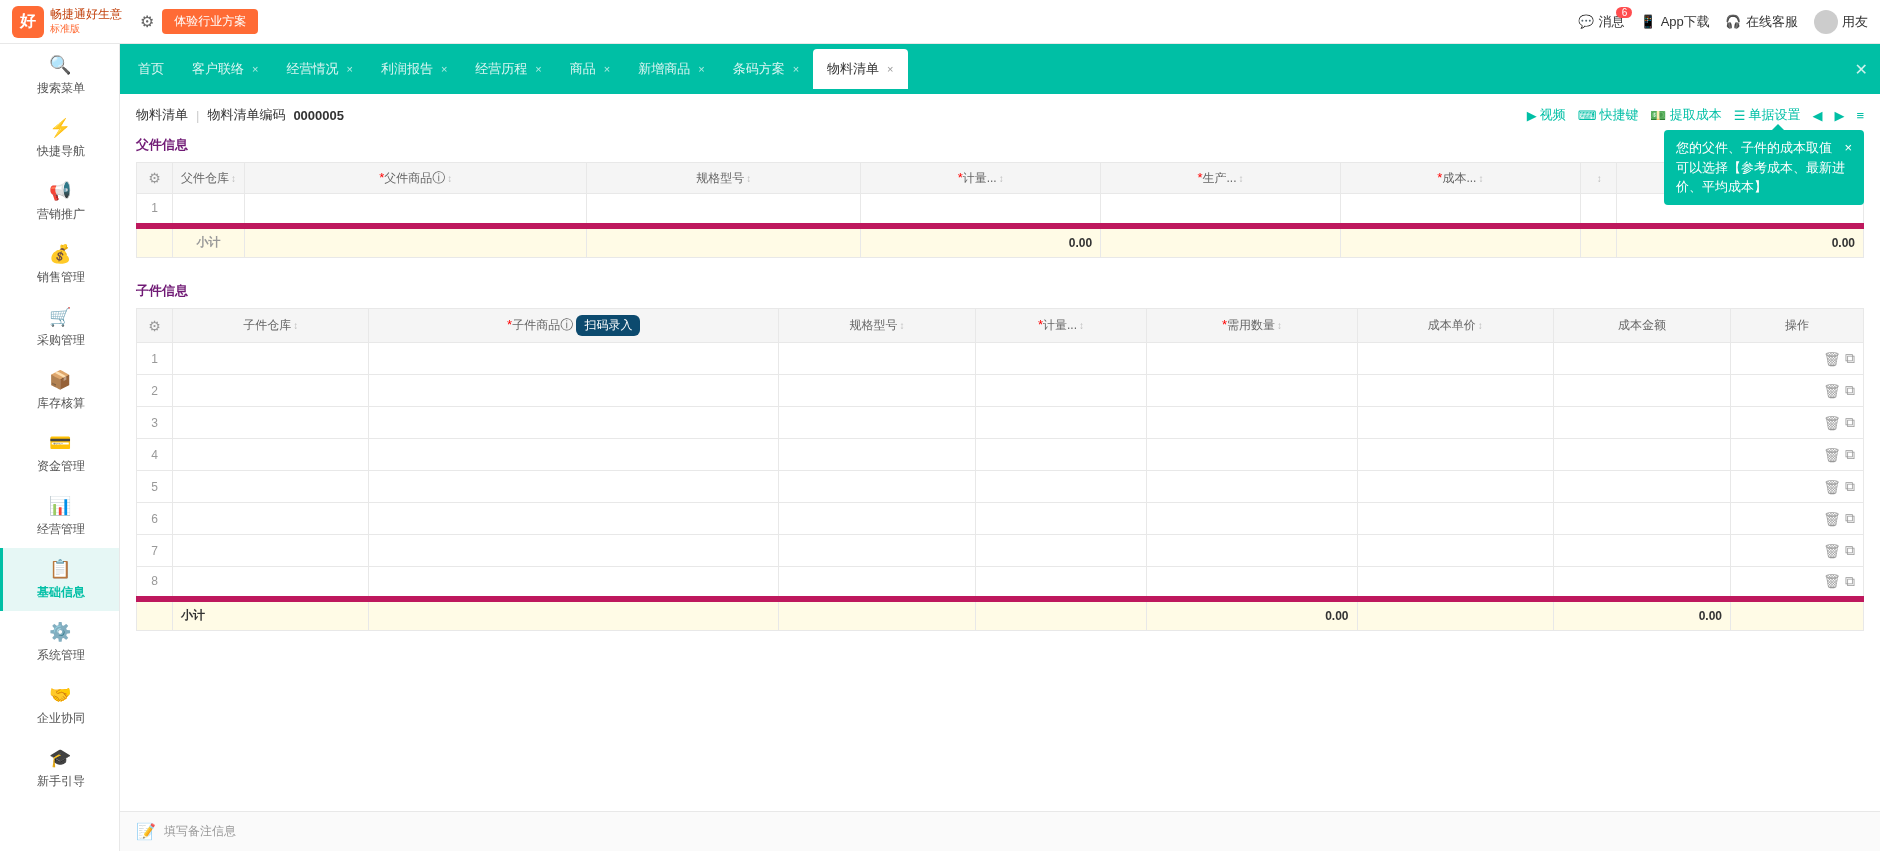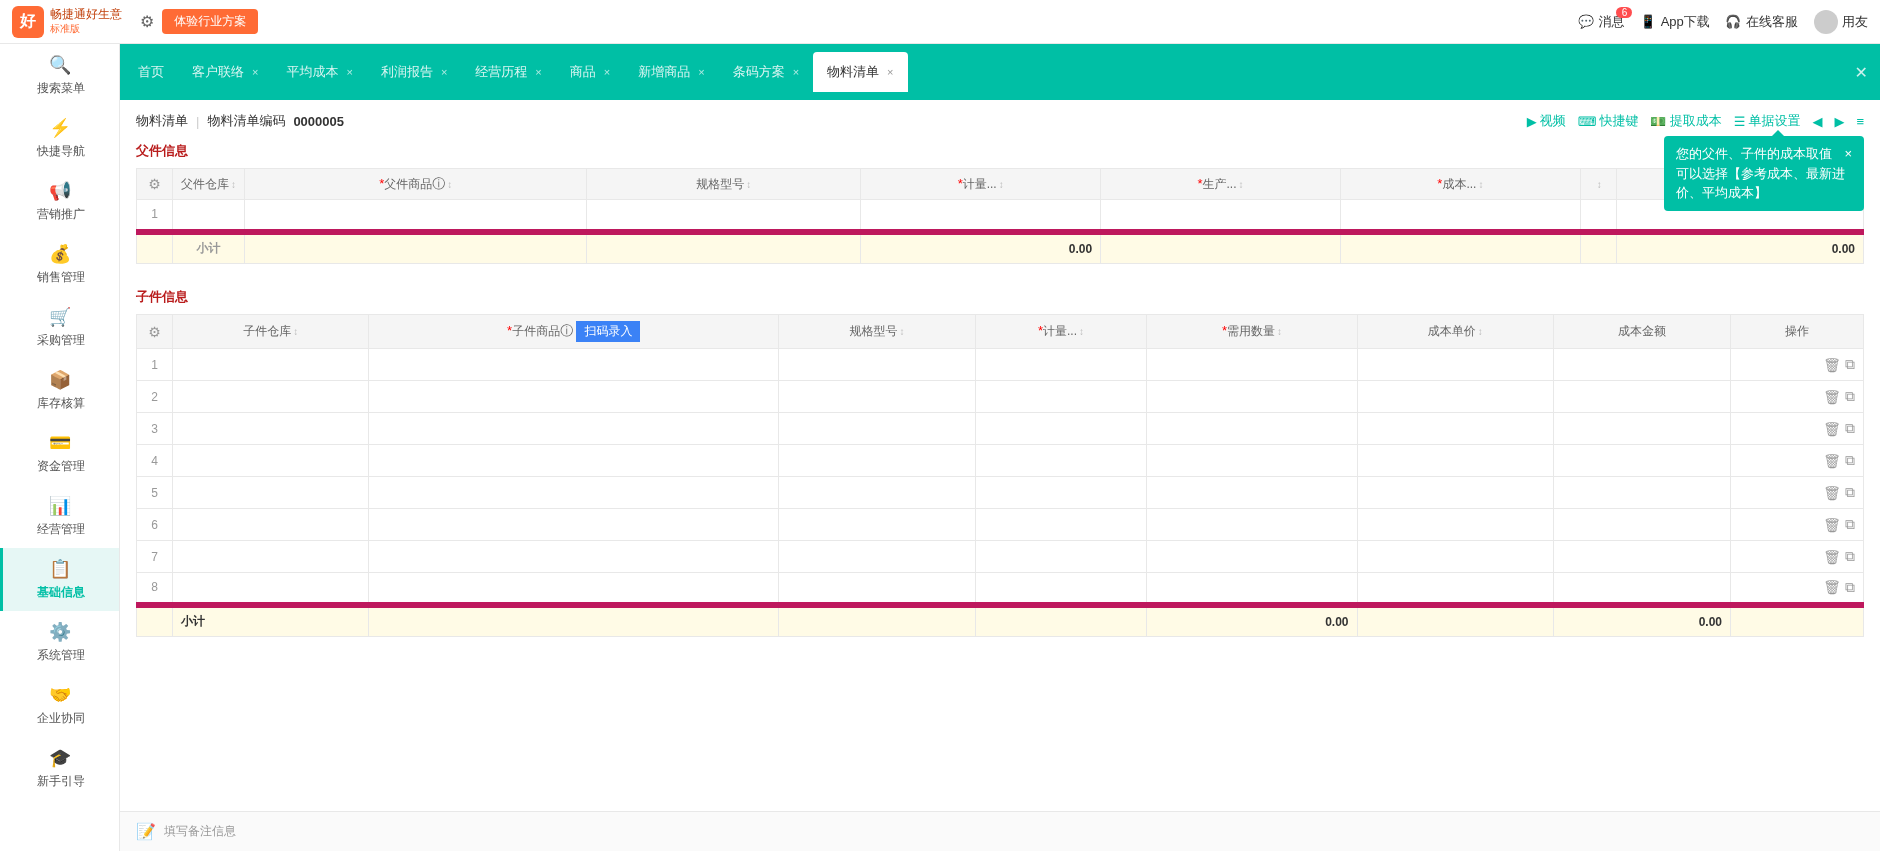--- a/index.html
+++ b/index.html
@@ -32,21 +32,21 @@
     .sidebar { width: 120px; background: #fff; border-right: 1px solid #e8e8e8; display: flex; flex-direction: column; flex-shrink: 0; overflow-y: auto; }
     .sidebar-item { display: flex; flex-direction: column; align-items: center; padding: 10px 4px; cursor: pointer; color: #555; gap: 4px; border-left: 3px solid transparent; }
     .sidebar-item.active { background: #e6f7f5; color: #00bfa5; border-left-color: #00bfa5; font-weight: bold; }
     .sidebar-icon { font-size: 18px; }
     .sidebar-label { font-size: 12px; text-align: center; }
 
     
     .content-area { flex: 1; display: flex; flex-direction: column; overflow: hidden; }
 
     
-    .nav-tabs { background: #00bfa5; display: flex; align-items: center; height: 56px; flex-shrink: 0; padding: 0 4px; }
+    .nav-tabs { background: #00bfa5; display: flex; align-items: center; height: 50px; flex-shrink: 0; padding: 0 4px; }
     .nav-tab { display: flex; align-items: center; padding: 0 14px; height: 40px; color: rgba(255,255,255,0.85); cursor: pointer; font-size: 13px; gap: 4px; white-space: nowrap; }
     .nav-tab.active { background: #fff; color: #333; border-radius: 4px 4px 0 0; }
     .nav-tab .close-x { font-size: 11px; color: rgba(255,255,255,0.7); margin-left: 4px; }
     .nav-tab.active .close-x { color: #999; }
     .nav-close-all { margin-left: auto; color: rgba(255,255,255,0.8); cursor: pointer; font-size: 16px; padding: 0 8px; }
 
     
     .page-content { flex: 1; overflow-y: auto; background: #fff; padding: 12px 16px; }
 
     
@@ -63,34 +63,34 @@
       width: 200px; z-index: 100; white-space: normal;
     }
     .tooltip-bubble::before {
       content: ''; position: absolute; top: -6px; right: 80px;
       border-left: 6px solid transparent; border-right: 6px solid transparent;
       border-bottom: 6px solid #00bfa5;
     }
     .tooltip-close { float: right; cursor: pointer; margin-left: 4px; }
 
     
-    .section-title { font-size: 13px; color: #b91c1c; font-weight: bold; margin-bottom: 8px; }
+    .section-title { font-size: 13px; color: #701a75; font-weight: bold; margin-bottom: 8px; }
 
     
     .data-table { width: 100%; border-collapse: collapse; margin-bottom: 0; }
     .data-table th {
       background: #f5f5f5; border: 1px solid #e8e8e8; padding: 6px 8px;
       font-size: 12px; color: #666; font-weight: normal; white-space: nowrap;
     }
     .data-table td { border: 1px solid #e8e8e8; padding: 4px 8px; font-size: 12px; color: #333; height: 32px; }
     .data-table .row-num { color: #999; text-align: center; width: 30px; }
     .data-table .subtotal { background: #fffbe6; font-weight: bold; }
     .data-table .subtotal td { border-top: 6px solid #be185d; }
     .required { color: #f00; }
-    .scan-btn { background: #3b82f6; color: #fff; border: none; border-radius: 0; padding: 2px 8px; cursor: pointer; font-size: 12px; }
+    .scan-btn { background: #0c4a6e; color: #fff; border: none; border-radius: 6px; padding: 2px 8px; cursor: pointer; font-size: 12px; }
     .col-settings { color: #999; cursor: pointer; font-size: 14px; }
     .sort-icon { color: #bbb; font-size: 10px; cursor: pointer; margin-left: 2px; }
     .action-icons { display: flex; gap: 4px; align-items: center; justify-content: flex-end; }
     .action-icon { color: #999; cursor: pointer; font-size: 14px; }
 
     
     .bottom-bar { height: 40px; background: #fafafa; border-top: 1px solid #e8e8e8; display: flex; align-items: center; padding: 0 16px; flex-shrink: 0; }
     .bottom-note-icon { color: #666; font-size: 16px; cursor: pointer; }
     .bottom-note-text { color: #999; font-size: 12px; margin-left: 8px; }
   </style>
@@ -185,21 +185,21 @@
 
     <div class="nav-tabs">
       <div class="nav-tab">
         <span>首页</span>
       </div>
       <div class="nav-tab">
         <span>客户联络</span>
         <span class="close-x">×</span>
       </div>
       <div class="nav-tab">
-        <span>平均成本</span>
+        <span>经营情况</span>
         <span class="close-x">×</span>
       </div>
       <div class="nav-tab">
         <span>利润报告</span>
         <span class="close-x">×</span>
       </div>
       <div class="nav-tab">
         <span>经营历程</span>
         <span class="close-x">×</span>
       </div>

